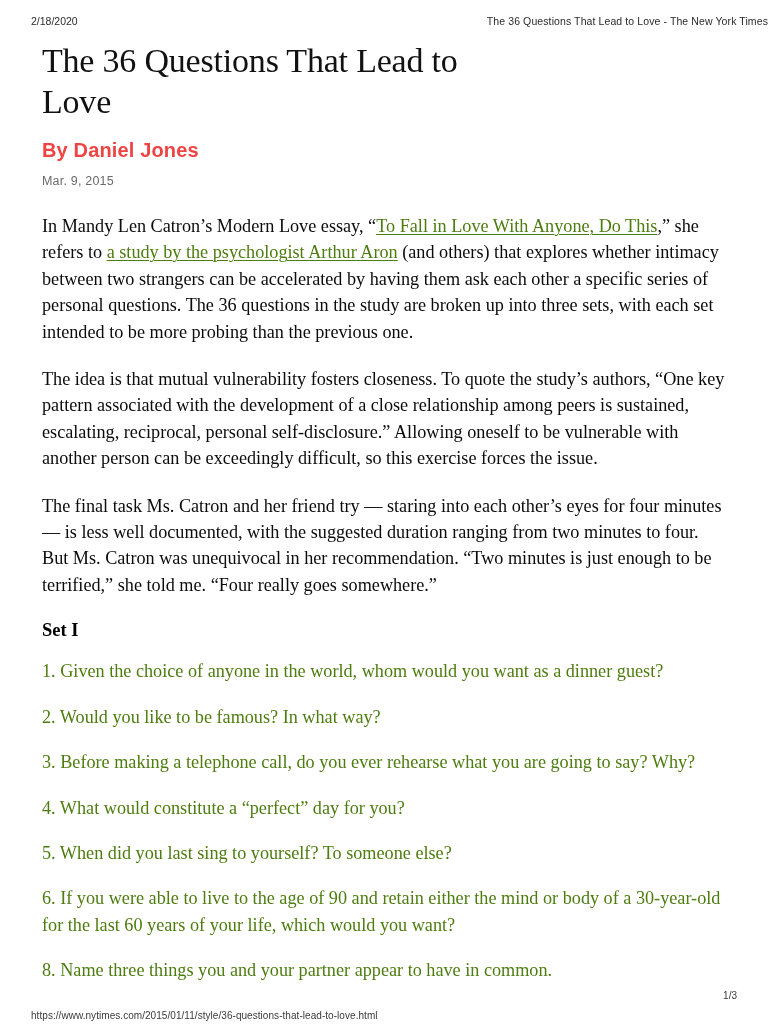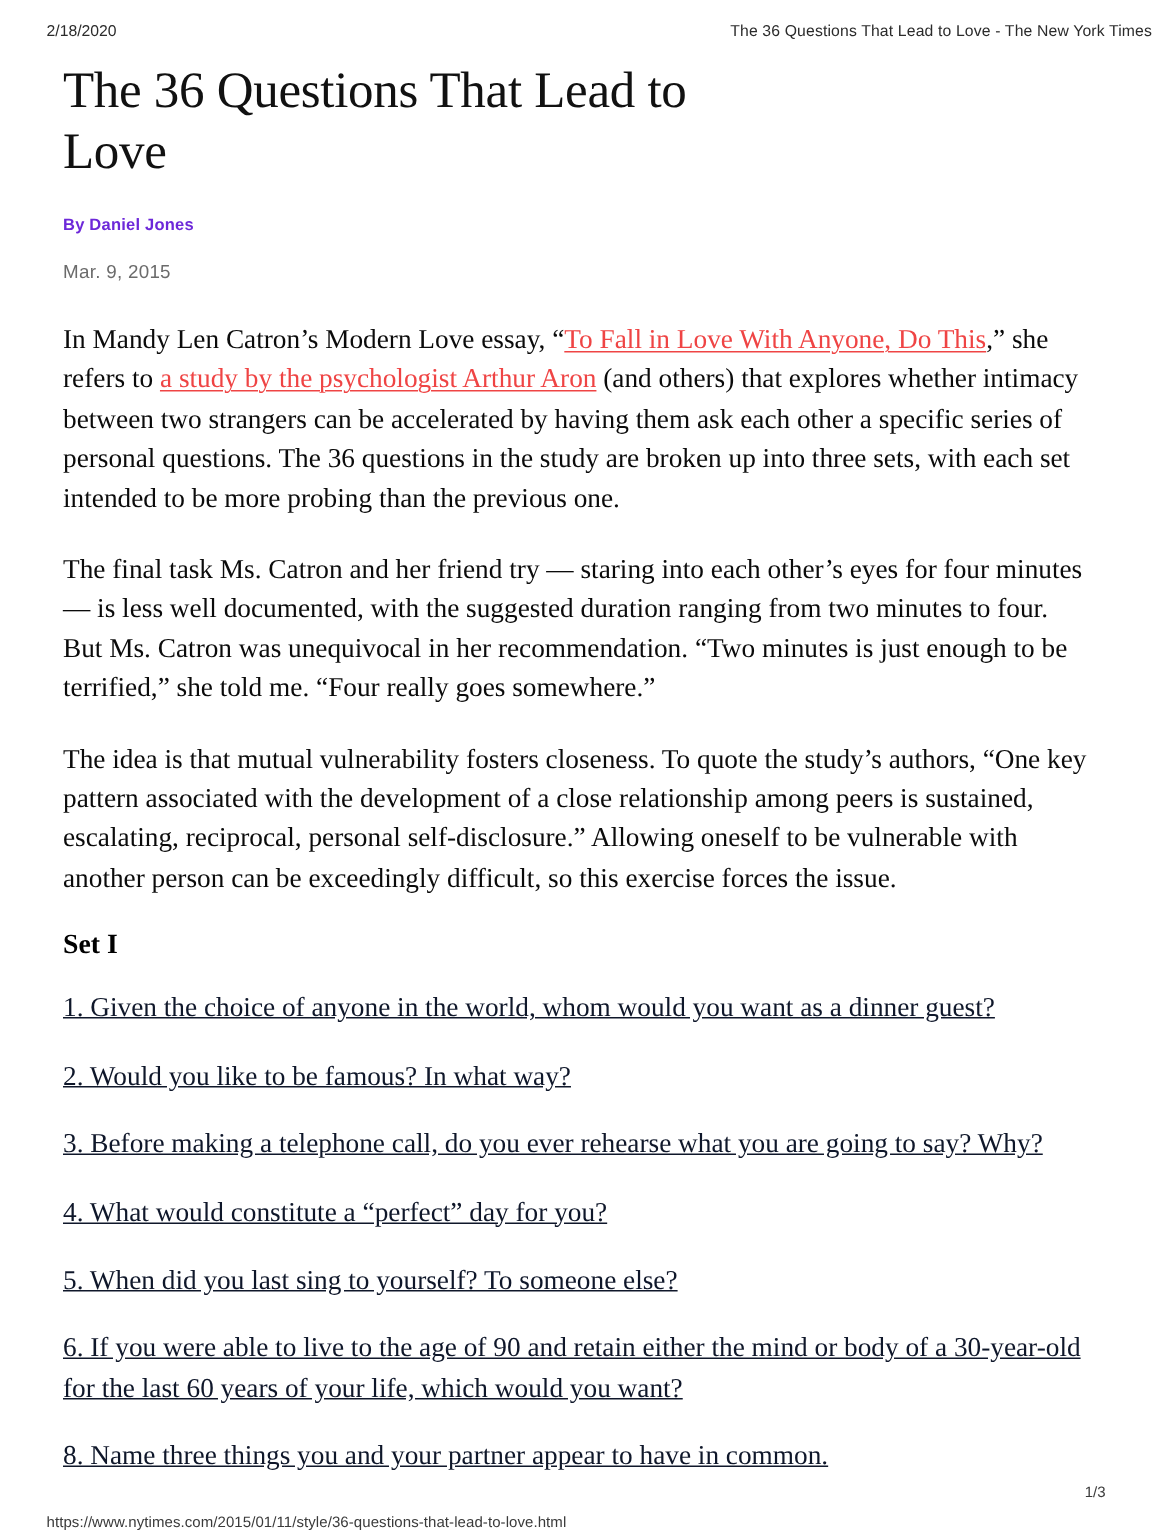--- a/index.html
+++ b/index.html
@@ -68,23 +68,23 @@
     line-height: 41px;
     letter-spacing: -0.2px;
     color: #111111;
     max-width: 430px;
   }
 
   .byline {
     margin: 19px 0 0 0;
     font-family: "Liberation Sans", sans-serif;
     font-weight: 700;
-    font-size: 11px;
+    font-size: 20px;
     line-height: 18px;
-    color: #6d28d9;
+    color: #ef4444;
     letter-spacing: 0.15px;
   }
 
   .pubdate {
     margin: 14px 0 0 0;
     font-family: "Liberation Sans", sans-serif;
     font-weight: 400;
     font-size: 12.5px;
     line-height: 16px;
     color: #6b6b6b;
@@ -99,21 +99,21 @@
     margin: 0 0 21px 0;
     font-family: "Liberation Serif", serif;
     font-size: 18.2px;
     line-height: 26.4px;
     color: #0b0b0b;
     text-align: left;
   }
   p.para:last-child { margin-bottom: 0; }
 
   a.inline-link {
-    color: #ef4444;
+    color: #4d7c0f;
     text-decoration: underline;
     text-underline-offset: 2px;
     text-decoration-thickness: 1px;
   }
 
   h2.set-heading {
     margin: 4px 0 17px 0;
     font-family: "Liberation Serif", serif;
     font-weight: 700;
     font-size: 18.5px;
@@ -124,22 +124,21 @@
   ol.questions {
     margin: 0;
     padding: 0;
     list-style: none;
   }
   ol.questions li.question {
     margin: 0 0 19px 0;
     font-family: "Liberation Serif", serif;
     font-size: 18.2px;
     line-height: 26.4px;
-    color: #0f172a;
-    text-decoration: underline;
+    color: #4d7c0f;
   }
   ol.questions li.question:last-child { margin-bottom: 0; }
 
   
   .print-footer {
     position: absolute;
     left: 0;
     right: 0;
     bottom: 20px;
     height: 14px;
@@ -178,23 +177,23 @@
     <h1 class="headline">The 36 Questions That Lead to Love</h1>
 
     <div class="byline">By Daniel Jones</div>
 
     <div class="pubdate">Mar. 9, 2015</div>
 
     <div class="body-copy">
 
       <p class="para"><span>In Mandy Len Catron’s Modern Love essay, “</span><a class="inline-link" href="#">To Fall in Love With Anyone, Do This</a><span>,” she refers to </span><a class="inline-link" href="#">a study by the psychologist Arthur Aron</a><span> (and others) that explores whether intimacy between two strangers can be accelerated by having them ask each other a specific series of personal questions. The 36 questions in the study are broken up into three sets, with each set intended to be more probing than the previous one.</span></p>
 
+      <p class="para">The idea is that mutual vulnerability fosters closeness. To quote the study’s authors, “One key pattern associated with the development of a close relationship among peers is sustained, escalating, reciprocal, personal self-disclosure.” Allowing oneself to be vulnerable with another person can be exceedingly difficult, so this exercise forces the issue.</p>
+
       <p class="para">The final task Ms. Catron and her friend try — staring into each other’s eyes for four minutes — is less well documented, with the suggested duration ranging from two minutes to four. But Ms. Catron was unequivocal in her recommendation. “Two minutes is just enough to be terrified,” she told me. “Four really goes somewhere.”</p>
-
-      <p class="para">The idea is that mutual vulnerability fosters closeness. To quote the study’s authors, “One key pattern associated with the development of a close relationship among peers is sustained, escalating, reciprocal, personal self-disclosure.” Allowing oneself to be vulnerable with another person can be exceedingly difficult, so this exercise forces the issue.</p>
 
       <h2 class="set-heading">Set I</h2>
 
       <ol class="questions">
         <li class="question">1. Given the choice of anyone in the world, whom would you want as a dinner guest?</li>
         <li class="question">2. Would you like to be famous? In what way?</li>
         <li class="question">3. Before making a telephone call, do you ever rehearse what you are going to say? Why?</li>
         <li class="question">4. What would constitute a “perfect” day for you?</li>
         <li class="question">5. When did you last sing to yourself? To someone else?</li>
         <li class="question">6. If you were able to live to the age of 90 and retain either the mind or body of a 30-year-old for the last 60 years of your life, which would you want?</li>

